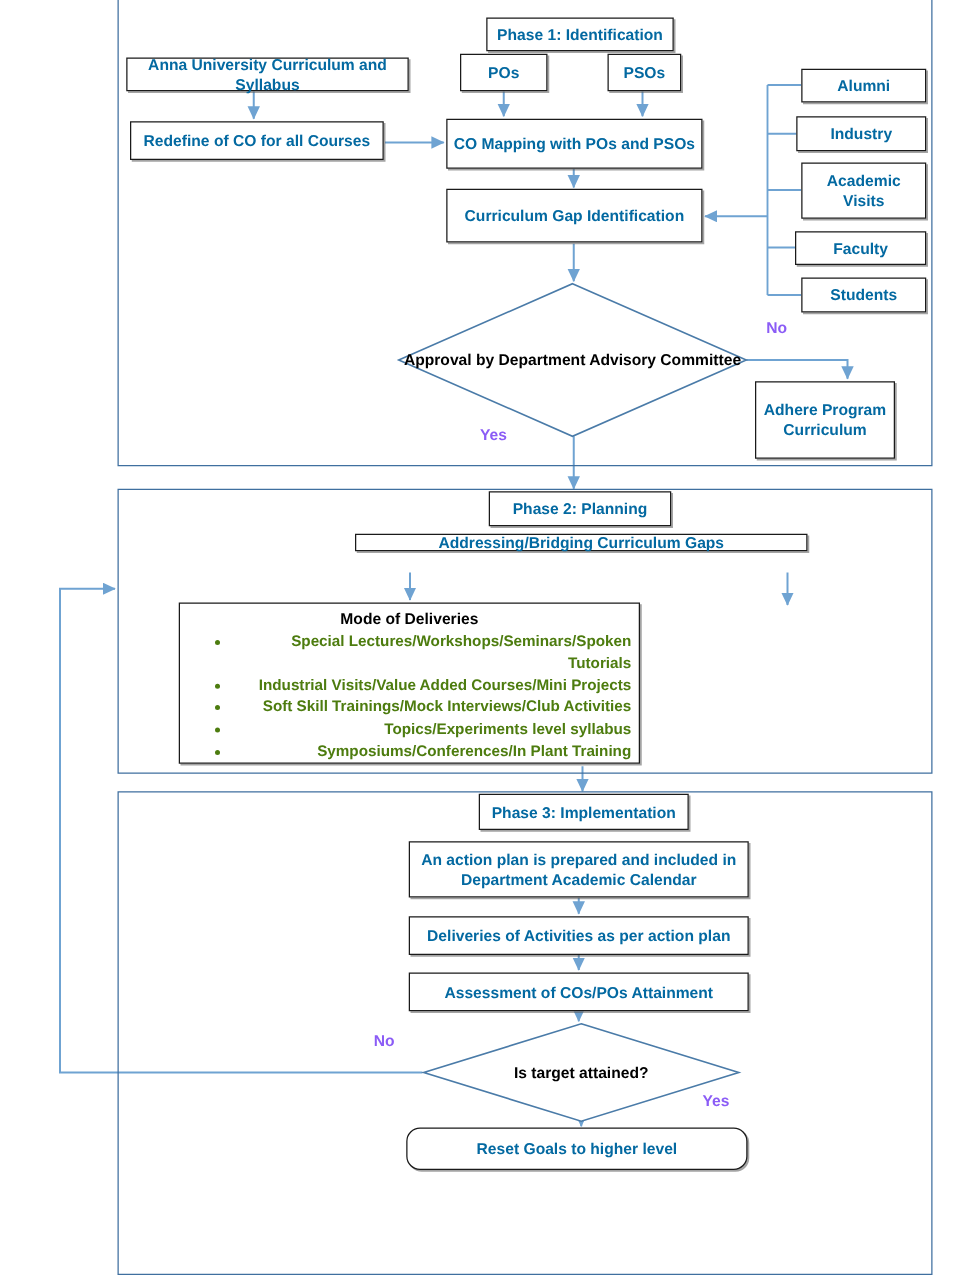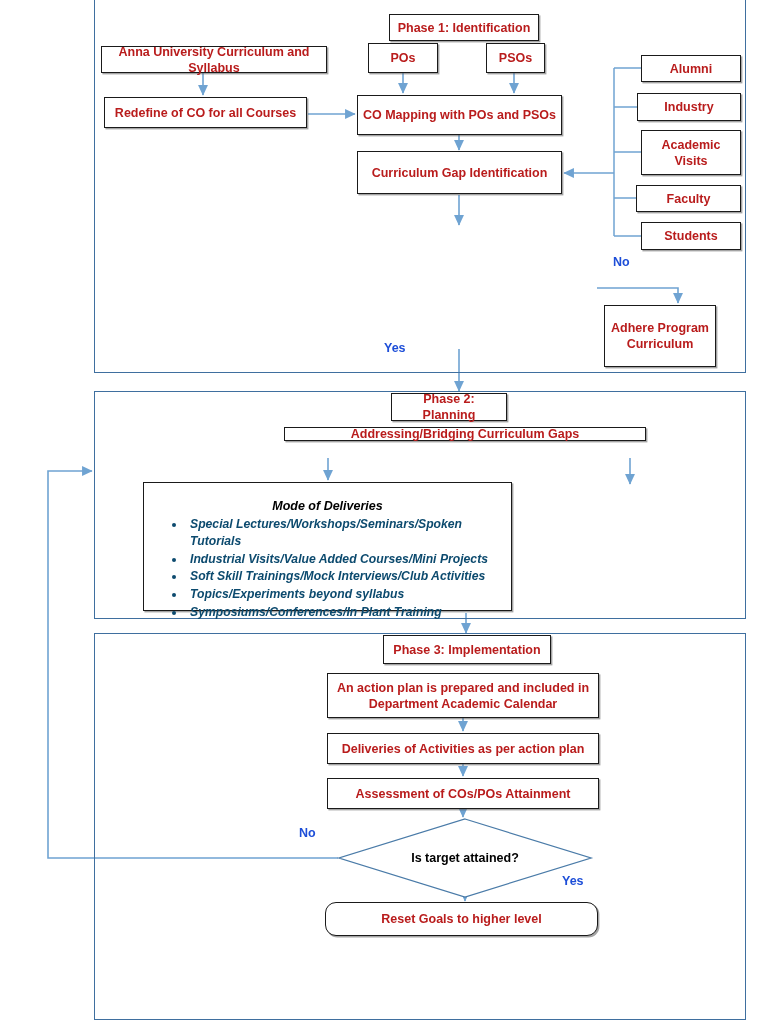--- a/index.html
+++ b/index.html
@@ -20,21 +20,21 @@
   
   .box{
     position:absolute;
     box-sizing:border-box;
     border:1.6px solid #1a1a1a;
     background:#ffffff;
     display:flex;
     align-items:center;
     justify-content:center;
     text-align:center;
-    color:#b91c1c;
+    color:#0369a1;
     font-size:12.5px;
     font-weight:bold;
     line-height:1.28;
     padding:1px 4px;
     box-shadow:1.4px 1.4px 0 rgba(90,90,90,.55);
   }
   
   .phase-label{font-size:12.5px;font-weight:bold;}
   
   .diamond{
@@ -55,49 +55,49 @@
     line-height:1.3;
     pointer-events:none;
   }
   
   .listbox{
     position:absolute;
     box-sizing:border-box;
     border:1.6px solid #1a1a1a;
     background:#fff;
     box-shadow:1.4px 1.4px 0 rgba(90,90,90,.55);
-    padding:16px 6px 4px 6px;
-    font-style:italic;
+    padding:5px 6px 4px 6px;
   }
   .listbox .lb-title{
     text-align:center;
     font-size:12.5px;
     font-weight:bold;
     color:#000;
     margin-bottom:3px;
   }
   .listbox ul{
     margin:0;
     padding-left:36px;
     list-style:disc;
   }
   .listbox li{
     font-size:12.2px;
     font-weight:bold;
-    color:#0c4a6e;
+    color:#4d7c0f;
     line-height:1.38;
     margin:0 0 1px 0;
     padding-left:4px;
+    text-align:right;
   }
   
   .edge-label{
     position:absolute;
     font-size:12.5px;
     font-weight:bold;
-    color:#1d4ed8;
+    color:#8b5cf6;
     white-space:nowrap;
   }
   
   #wires{
     position:absolute;left:0;top:0;
     width:768px;height:1024px;
     pointer-events:none;
   }
 </style>
 </head>
@@ -173,39 +173,45 @@
   <div class="box" style="left:357px;top:95px;width:205px;height:40px;">CO Mapping with POs and PSOs</div>
 
   <div class="box" style="left:357px;top:151px;width:205px;height:43px;text-align:center;">Curriculum Gap Identification</div>
 
   <div class="box" style="left:641px;top:55px;width:100px;height:27px;">Alumni</div>
   <div class="box" style="left:637px;top:93px;width:104px;height:28px;">Industry</div>
   <div class="box" style="left:641px;top:130px;width:100px;height:45px;">Academic Visits</div>
   <div class="box" style="left:636px;top:185px;width:105px;height:27px;">Faculty</div>
   <div class="box" style="left:641px;top:222px;width:100px;height:28px;">Students</div>
 
+  <div class="diamond" style="left:318px;top:226px;width:280px;height:124px;">
+    <svg width="280" height="124" viewBox="0 0 280 124">
+      <polygon points="140,1 279,62 140,123 1,62" fill="#ffffff" stroke="#4a7ba8" stroke-width="1.3"></polygon>
+    </svg>
+    <div class="dtext">Approval by Department Advisory Committee</div>
+  </div>
 
   <div class="edge-label" style="left:613px;top:255px;">No</div>
   <div class="edge-label" style="left:384px;top:341px;">Yes</div>
 
   <div class="box" style="left:604px;top:305px;width:112px;height:62px;">Adhere Program Curriculum</div>
 
   <div class="panel" style="left:94px;top:391px;width:652px;height:228px;"></div>
 
-  <div class="box phase-label" style="left:391px;top:393px;width:116px;height:28px;">Phase 2: Planning</div>
+  <div class="box phase-label" style="left:391px;top:393px;width:146px;height:28px;">Phase 2: Planning</div>
 
   <div class="box" style="left:284px;top:427px;width:362px;height:14px;">Addressing/Bridging Curriculum Gaps</div>
 
   <div class="listbox" style="left:143px;top:482px;width:369px;height:129px;">
     <div class="lb-title">Mode of Deliveries</div>
     <ul>
       <li>Special Lectures/Workshops/Seminars/Spoken Tutorials</li>
       <li>Industrial Visits/Value Added Courses/Mini Projects</li>
       <li>Soft Skill Trainings/Mock Interviews/Club Activities</li>
-      <li>Topics/Experiments beyond syllabus</li>
+      <li>Topics/Experiments level syllabus</li>
       <li>Symposiums/Conferences/In Plant Training</li>
     </ul>
   </div>
 
 
   <div class="panel" style="left:94px;top:633px;width:652px;height:387px;"></div>
 
   <div class="box phase-label" style="left:383px;top:635px;width:168px;height:29px;">Phase 3: Implementation</div>
 
   <div class="box" style="left:327px;top:673px;width:272px;height:45px;">An action plan is prepared and included in Department Academic Calendar</div>

